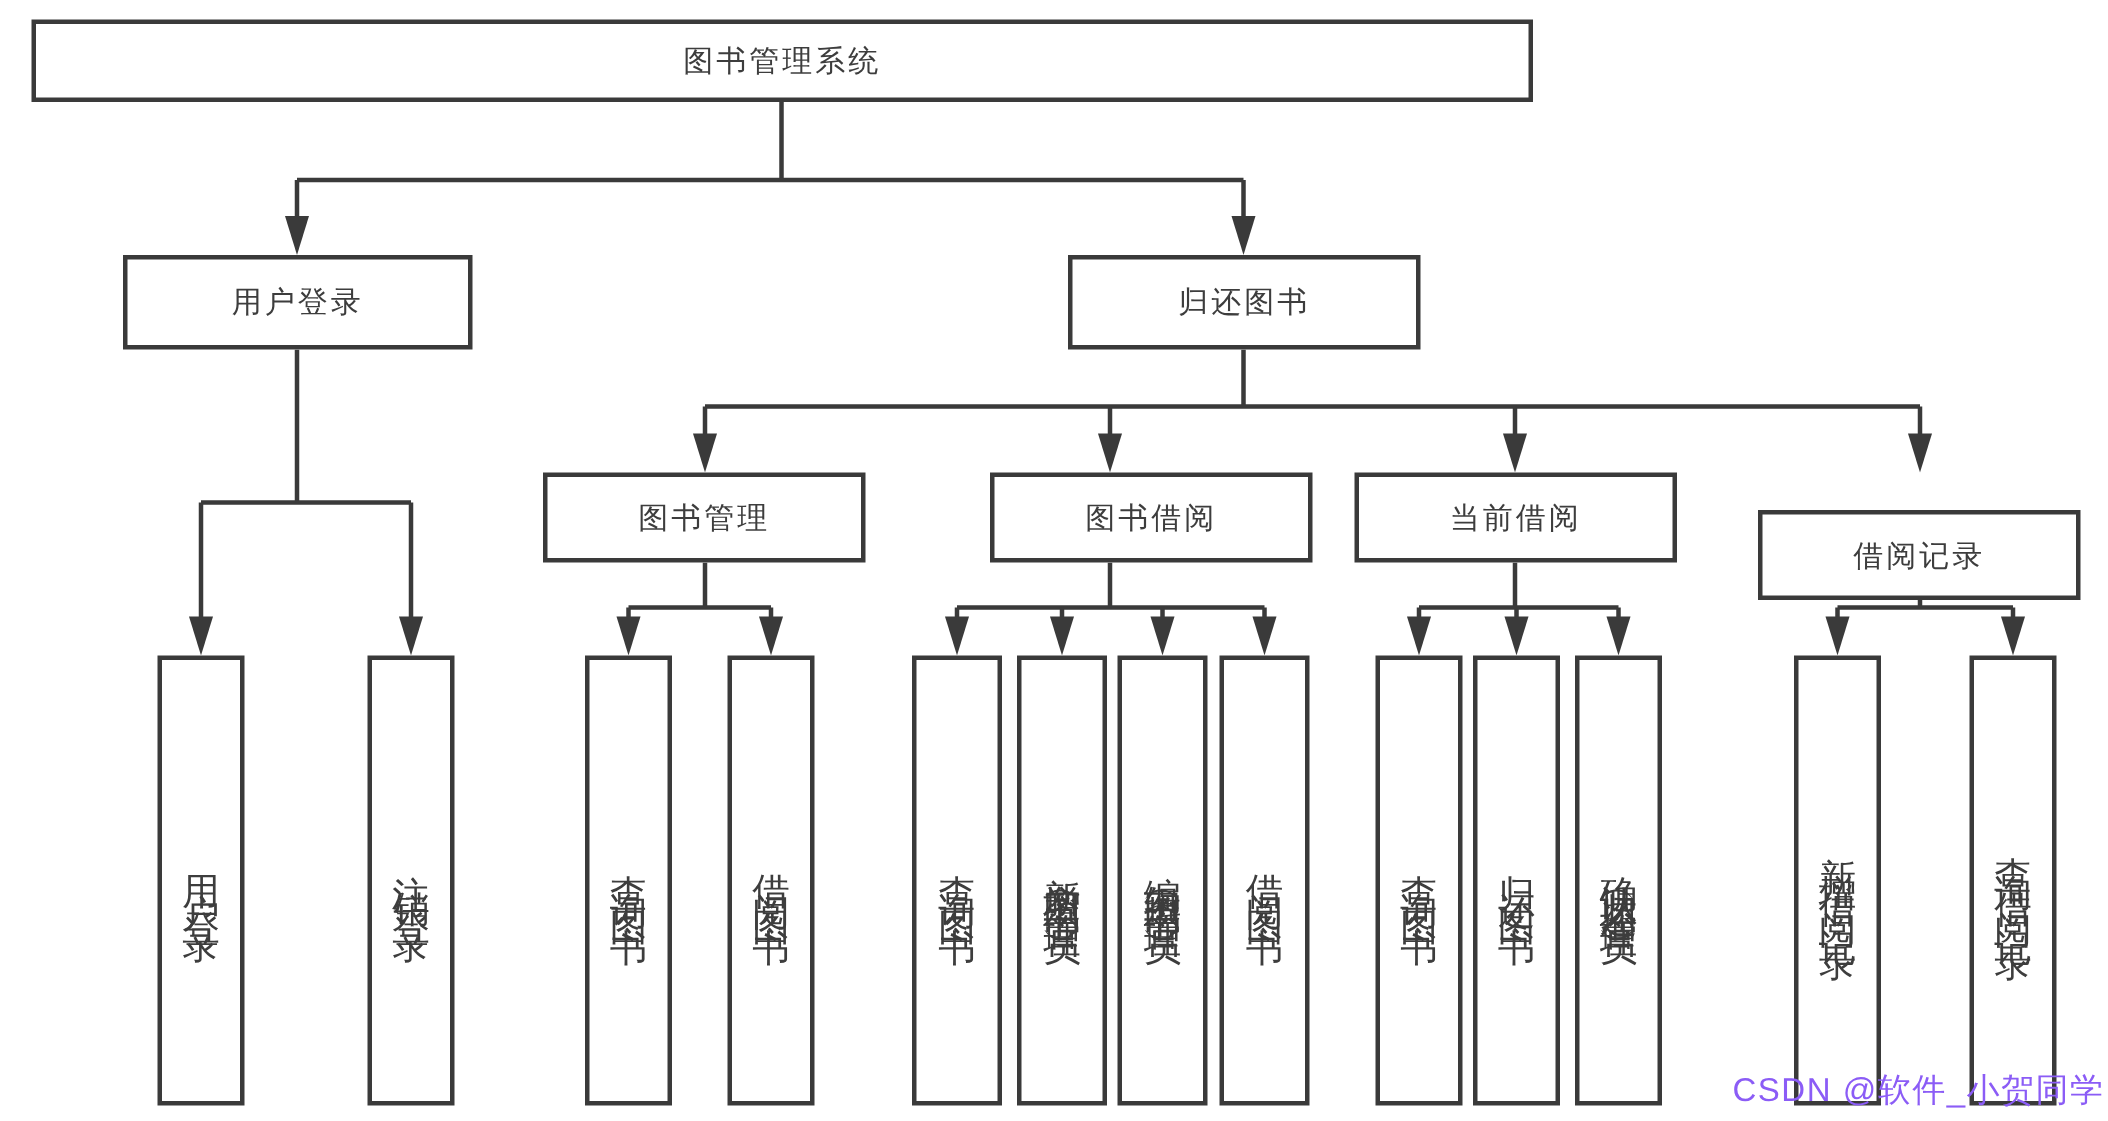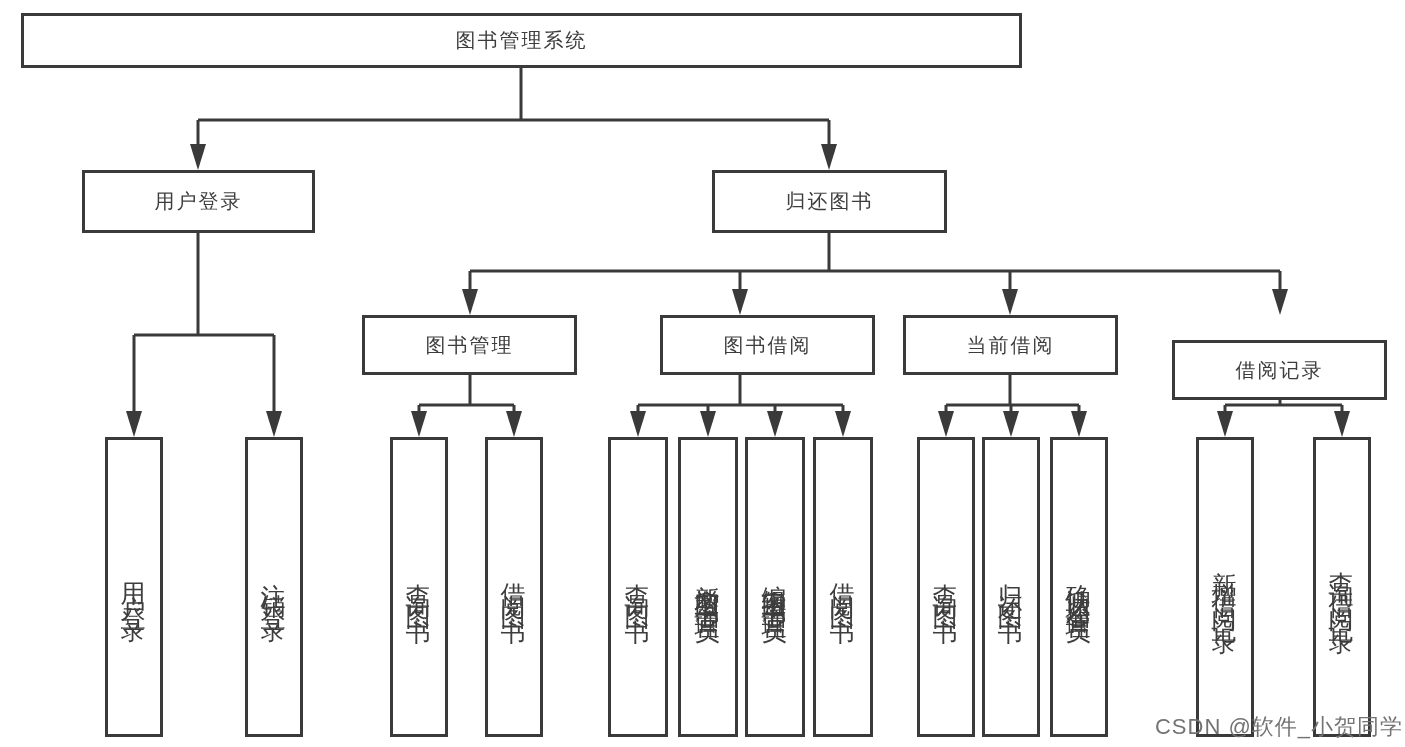--- a/index.html
+++ b/index.html
@@ -33,21 +33,21 @@
     text-orientation: mixed;
     font-size: 25px;
     letter-spacing: 12px;
   }
   .v-long { letter-spacing: 5px; }
   #watermark {
     position: absolute;
     right: 2px;
     top: 712px;
     font-size: 22px;
-    color: #737373;
+    color: #8b5cf6;
     letter-spacing: 1px;
     white-space: nowrap;
   }
 </style>
 </head>
 <body>
 
 <div id="canvas">
 
   <svg id="connectors" width="1405" height="747" viewBox="0 0 1405 747">

